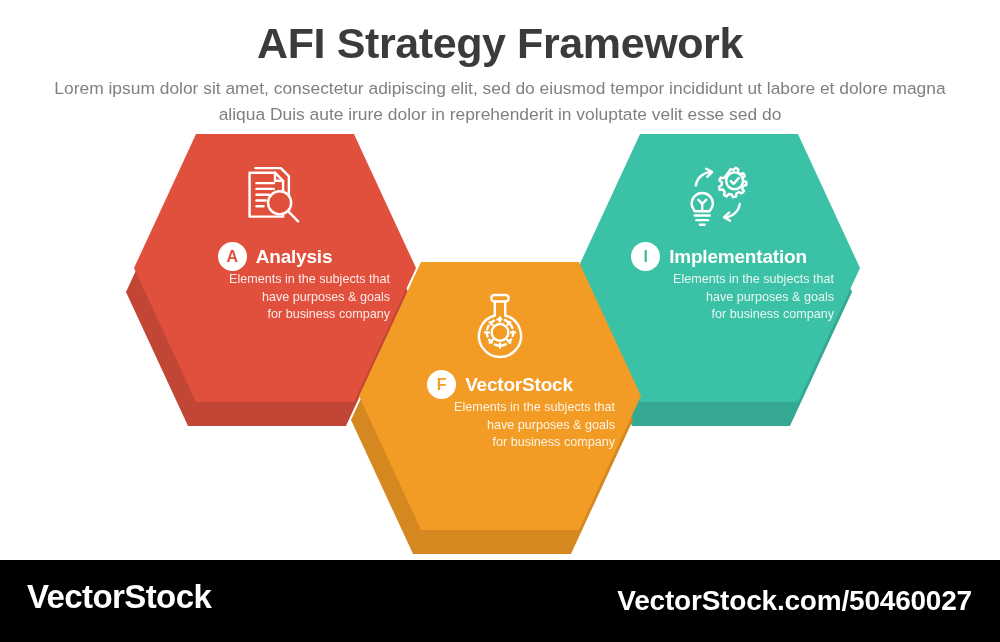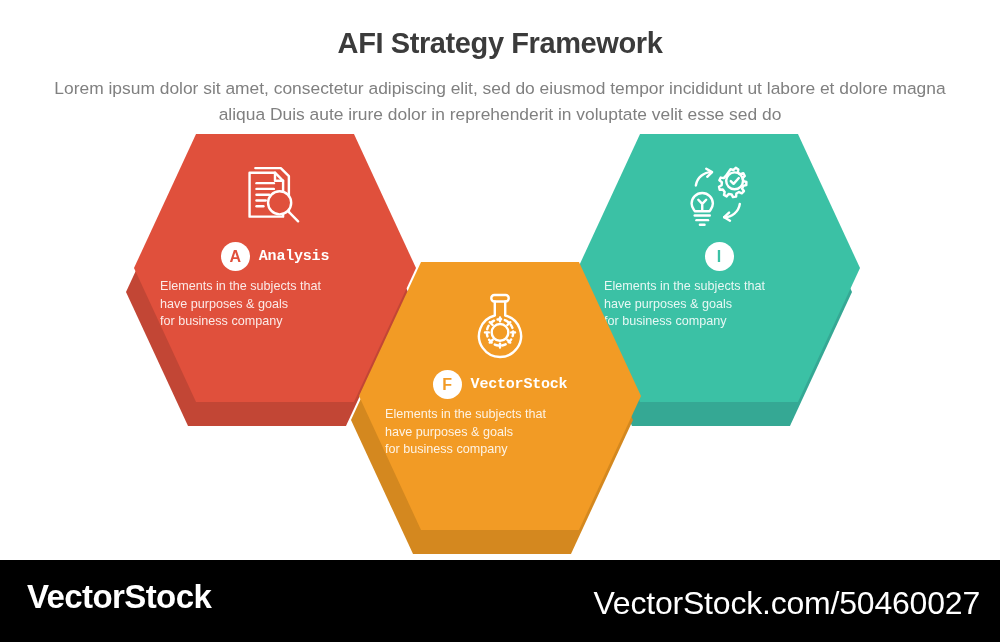--- a/index.html
+++ b/index.html
@@ -25,21 +25,21 @@
 
   
   #header {
     position: absolute;
     left: 0;
     top: 22px;
     width: 1000px;
     text-align: center;
   }
   #page-title {
-    font-size: 29px;
+    font-size: 43px;
     font-weight: bold;
     color: #3b3b3b;
     letter-spacing: -0.4px;
     line-height: 42px;
     margin: 0;
     padding: 0;
   }
   #page-subtitle {
     margin: 11px auto 12px auto;
     width: 900px;
@@ -119,34 +119,32 @@
     background: #ffffff;
     display: flex;
     align-items: center;
     justify-content: center;
     font-size: 16px;
     font-weight: bold;
     flex: 0 0 auto;
   }
 
   .hex-title {
-    font-size: 15px;
+    font-size: 19px;
     font-weight: bold;
     color: #ffffff;
     white-space: nowrap;
     letter-spacing: -0.2px;
-    font-family: Liberation Mono, monospace;
   }
 
   .hex-desc {
-    margin-top: 7px;
     font-size: 12.6px;
     line-height: 17.5px;
     color: rgba(255,255,255,0.88);
-    text-align: left;
+    text-align: right;
     white-space: pre-line;
     width: 230px;
   }
 
   
   #footer {
     position: absolute;
     left: 0;
     top: 560px;
     width: 1000px;
@@ -157,25 +155,26 @@
     position: absolute;
     left: 27px;
     top: 18px;
     font-size: 33px;
     font-weight: bold;
     color: #ffffff;
     letter-spacing: -0.6px;
   }
   #footer-url {
     position: absolute;
-    right: 20px;
+    right: 28px;
     top: 25px;
-    font-size: 32px;
+    font-size: 28px;
     color: #ffffff;
     letter-spacing: -0.2px;
+    font-weight: bold;
   }
 </style>
 </head>
 <body>
 
 <div id="canvas" style="background: rgb(255, 255, 255);">
 
   <div id="header">
     <div id="page-title" style="color: rgb(59, 59, 59);">AFI Strategy Framework</div>
     <div id="page-subtitle" style="color: rgb(128, 128, 128);">Lorem ipsum dolor sit amet, consectetur adipiscing elit, sed do eiusmod tempor incididunt ut labore et dolore magna aliqua Duis aute irure dolor in reprehenderit in voluptate velit esse sed do</div>
@@ -234,20 +233,21 @@
 
             <path d="M12 22 c1-7 7-11.5 13.5-11.5"></path>
             <path d="M21 7.5 l5 3 -4.2 4"></path>
             <path d="M50 38 c-1 7-7 11.5-13.5 11.5"></path>
             <path d="M41.5 52.5 l-5-3 4.2-4"></path>
           </g>
         </svg>
 
         <div class="hex-heading">
           <div class="hex-badge" style="color:#3BC1A5;">I</div>
+          <div class="hex-title">Implementation</div>
         </div>
 
         <div class="hex-desc">Elements in the subjects that
 have  purposes &amp; goals
 for business company</div>
       </div>
     </div>
 
     <div class="hex-node" id="node-formulation" style="left:359px; top:262px; z-index:5;">
       <div class="hex-shadow" id="shadow-formulation" style="background: rgb(212, 136, 31);"></div>

